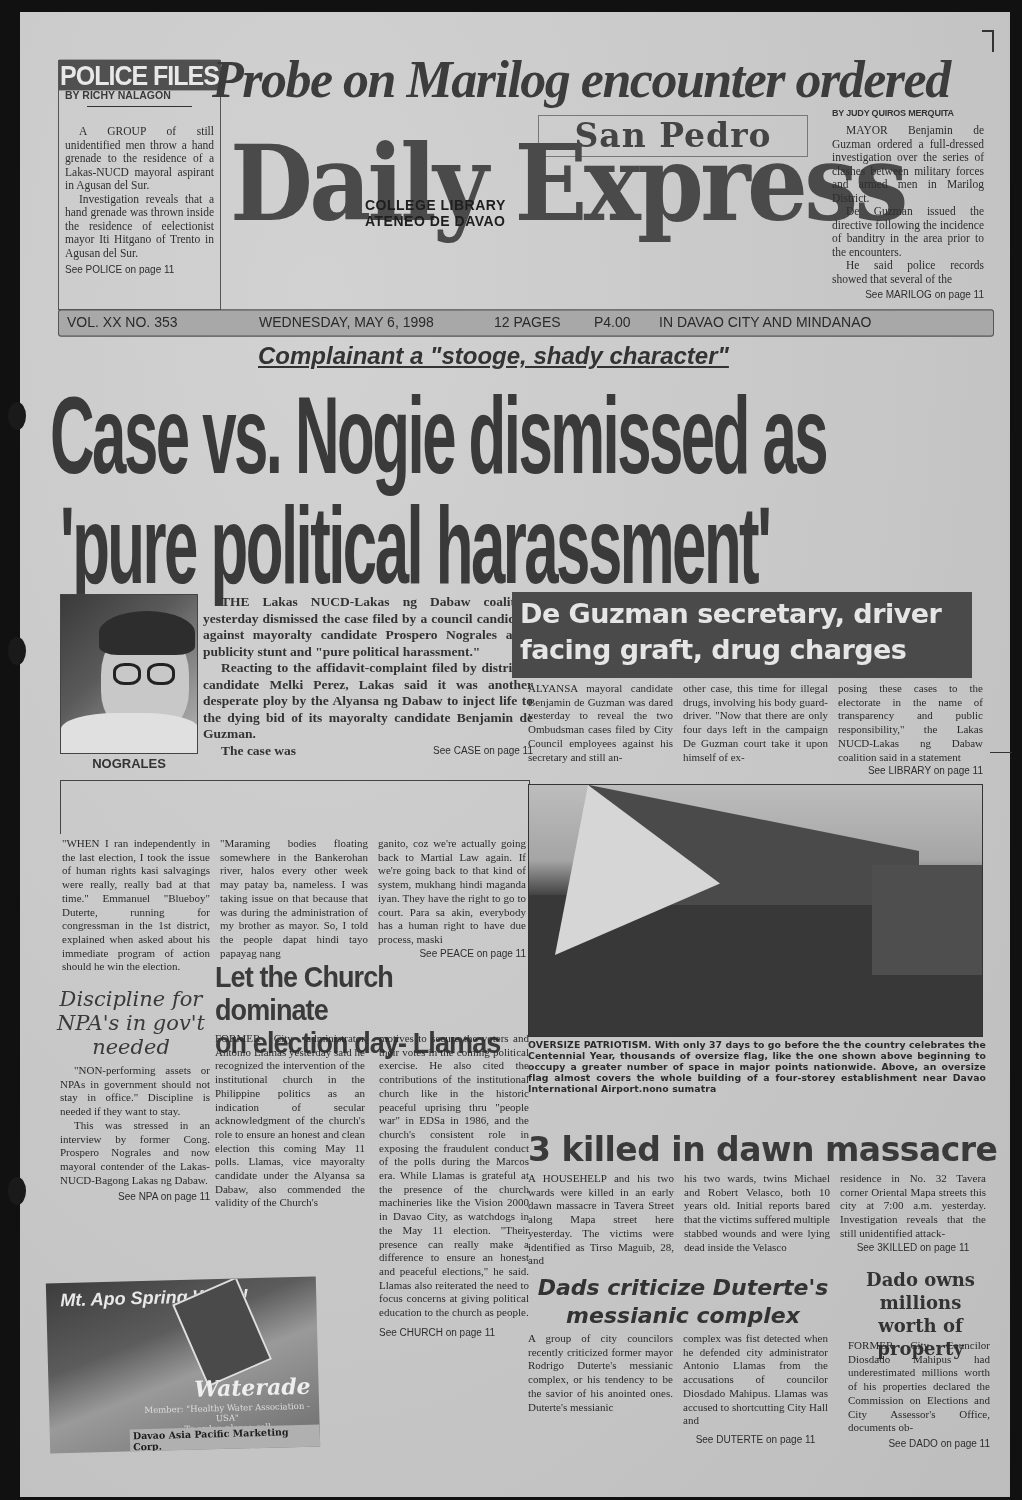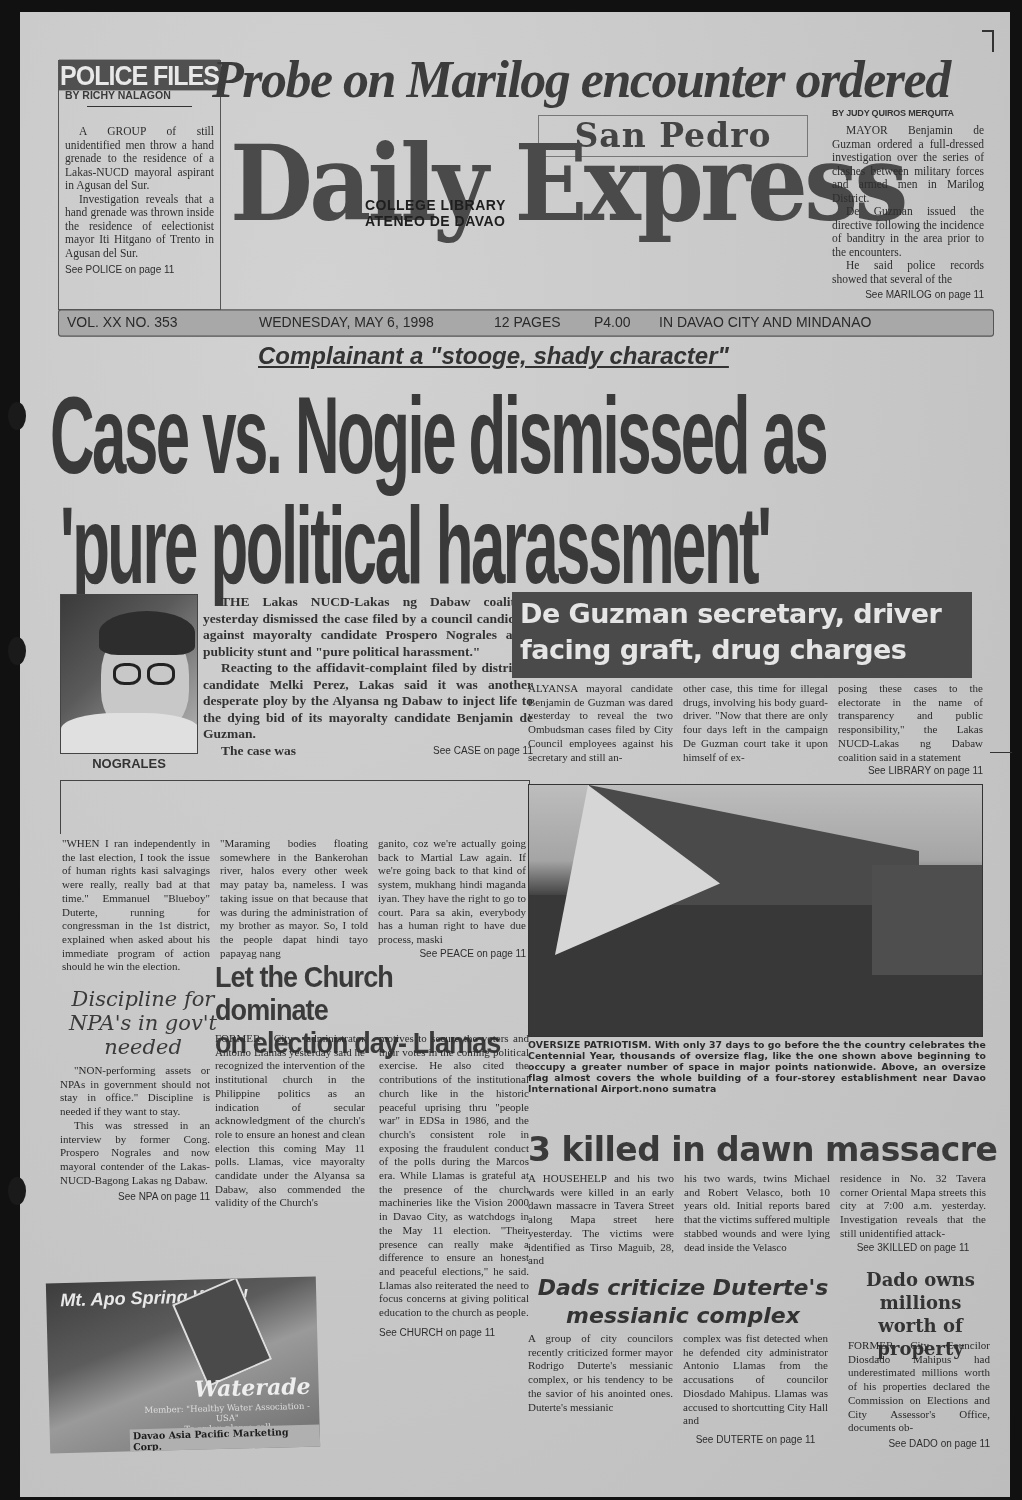--- a/index.html
+++ b/index.html
@@ -63,21 +63,21 @@
   .cols3 { display: flex; gap: 10px; }
   .dg-body { left: 508px; top: 670px; width: 455px; }
   .dg-body .col { width: 145px; font-size: 11px; line-height: 13.7px; text-align: justify; }
 
   
   .peace-box { left: 40px; top: 768px; width: 470px; height: 54px; border-top: 1px solid #444; border-left: 1px solid #444; border-right: 1px solid #444; }
   .peace-head { left: 40px; top: 768px; width: 470px; text-align: center; font-family: "DejaVu Sans", sans-serif; font-weight: bold; font-size: 22px; line-height: 27px; color: #3a3a3a; letter-spacing: -0.3px; }
   .peace-body { left: 42px; top: 825px; width: 466px; }
   .peace-body .col { width: 148px; font-size: 11px; line-height: 13.7px; text-align: justify; }
 
-  .npa-head { left: 48px; top: 975px; width: 150px; text-align: center; font-family: "DejaVu Serif", serif; font-style: italic; font-size: 21px; line-height: 24px; color: #3a3a3a; }
+  .npa-head { left: 36px; top: 975px; width: 150px; text-align: center; font-family: "DejaVu Serif", serif; font-style: italic; font-size: 21px; line-height: 24px; color: #3a3a3a; }
   .npa-body { left: 40px; top: 1052px; width: 150px; font-size: 11px; line-height: 13.7px; text-align: justify; }
 
   .church-head { left: 195px; top: 948px; width: 320px; font-family: "Liberation Sans", sans-serif; font-weight: bold; font-size: 30px; line-height: 33px; color: #3a3a3a; letter-spacing: -1px; transform: scaleX(0.9); transform-origin: left top; }
   .church-body { left: 195px; top: 1020px; width: 320px; }
   .church-body .col { width: 150px; font-size: 11px; line-height: 13.7px; text-align: justify; }
 
   
   .ad { left: 28px; top: 1268px; width: 270px; height: 170px; background: linear-gradient(160deg, #3d3d3d 0%, #5c5c5c 35%, #9a9a9a 55%, #6e6e6e 100%); overflow: hidden; transform: rotate(-1.5deg); }
   .ad-slogan { position: absolute; left: 14px; top: 8px; font-family: "Liberation Sans", sans-serif; font-style: italic; font-weight: bold; font-size: 18px; line-height: 19px; color: #e8e8e8; }
   .ad-bottle { position: absolute; left: 140px; top: 8px; width: 70px; height: 90px; background: #4a4a4a; border: 2px solid #ddd; transform: rotate(-22deg); }

